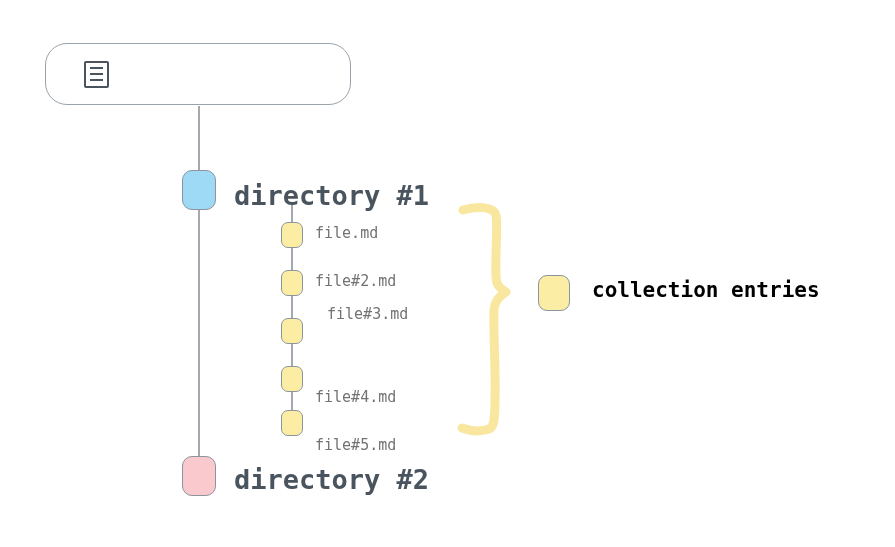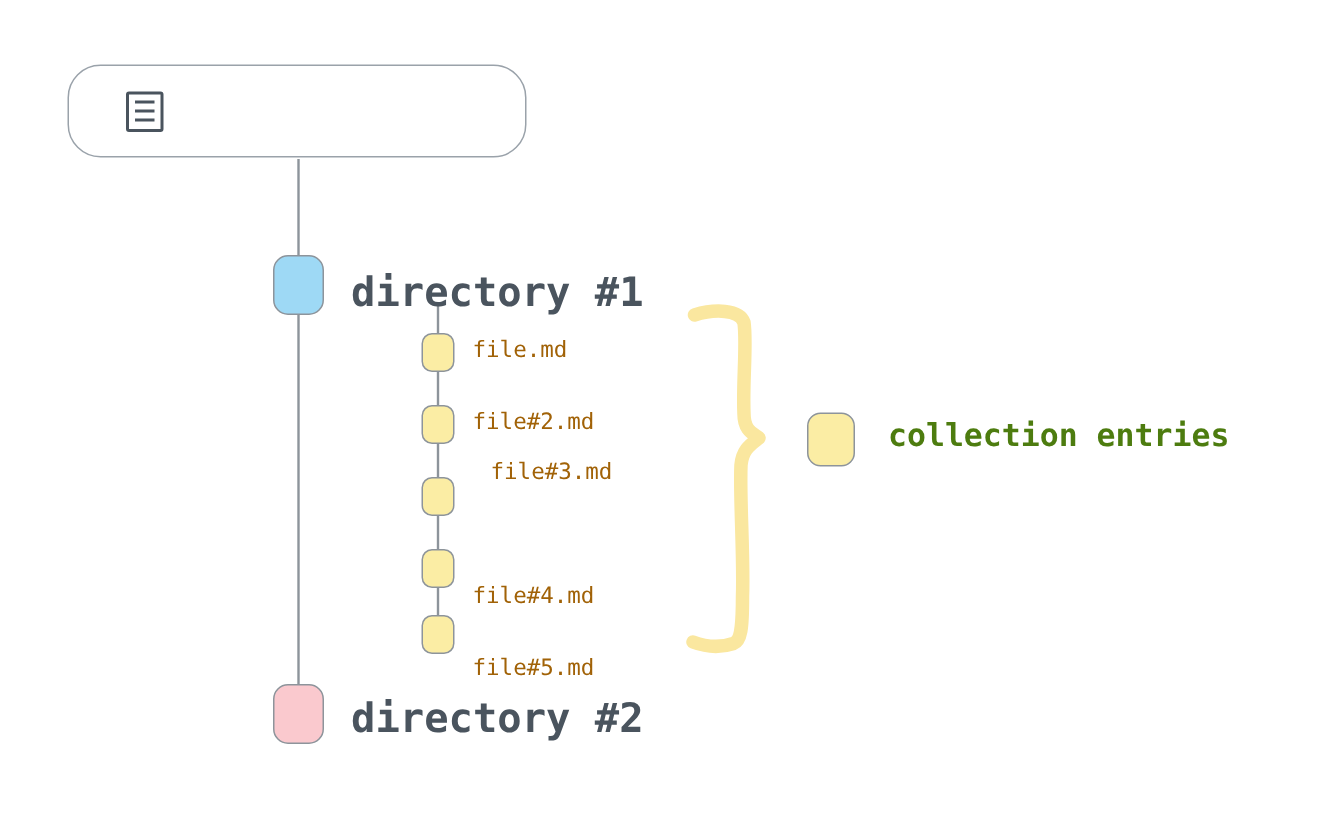--- a/index.html
+++ b/index.html
@@ -97,21 +97,21 @@
     font-size: 27px;
     font-weight: bold;
     color: #4a545e;
     white-space: nowrap;
     letter-spacing: 0px;
   }
   .file-label {
     position: absolute;
     font-family: "DejaVu Sans Mono", monospace;
     font-size: 15px;
-    color: #a16207;
+    color: #737373;
     white-space: nowrap;
   }
 
   
   .legend-swatch {
     position: absolute;
     left: 538px;
     top: 275px;
     width: 32px;
     height: 36px;
@@ -120,21 +120,21 @@
     border-radius: 9px;
     background: #fbeda4;
   }
   .legend-label {
     position: absolute;
     left: 592px;
     top: 278px;
     font-family: "DejaVu Sans Mono", monospace;
     font-size: 21px;
     font-weight: bold;
-    color: #4d7c0f;
+    color: #000000;
     white-space: nowrap;
   }
 </style>
 </head>
 <body>
 
 <div id="canvas">
 
   <svg class="layer" viewBox="0 0 895 547">
 

